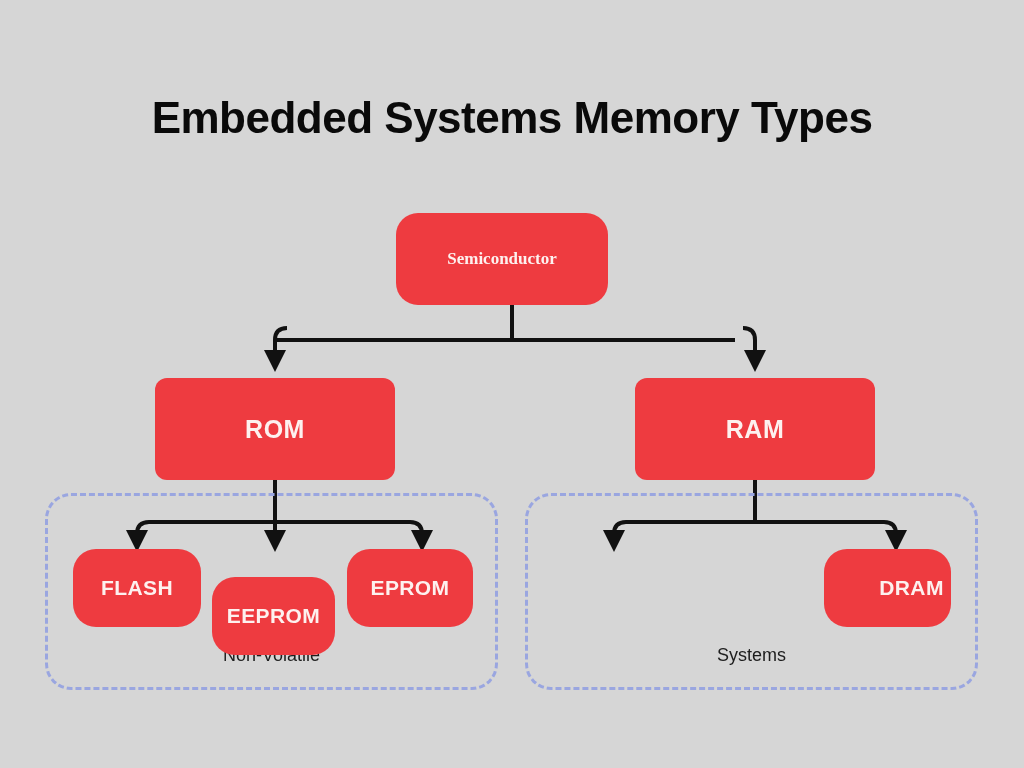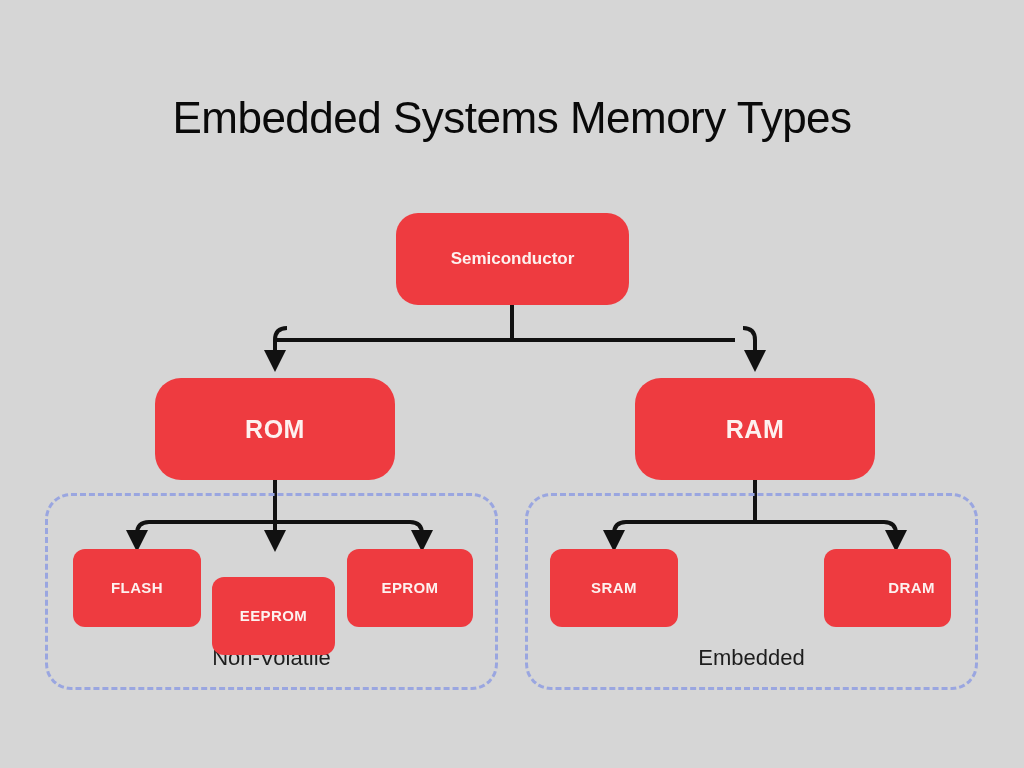--- a/index.html
+++ b/index.html
@@ -25,21 +25,21 @@
   }
 
   
   .title {
     position: absolute;
     left: 0;
     top: 92px;
     width: 1024px;
     text-align: center;
     font-size: 44px;
-    font-weight: 400;
+    font-weight: 700;
     letter-spacing: -0.5px;
     color: #0a0a0a;
     font-family: "Liberation Sans", sans-serif;
     line-height: 52px;
     white-space: nowrap;
   }
 
   
   .edges {
     position: absolute;
@@ -57,21 +57,21 @@
     border-radius: 26px;
     box-sizing: border-box;
     background: transparent;
   }
   #group-nonvolatile { left: 45px;  top: 493px; width: 453px; height: 197px; }
   #group-volatile    { left: 525px; top: 493px; width: 453px; height: 197px; }
 
   .group-label {
     position: absolute;
     text-align: center;
-    font-size: 22px;
+    font-size: 18px;
     font-weight: 400;
     color: #1d1d1d;
     font-family: "Liberation Sans", sans-serif;
     white-space: nowrap;
   }
   #label-nonvolatile { left: 45px;  top: 645px; width: 453px; }
   #label-volatile    { left: 525px; top: 645px; width: 453px; }
 
   
   .node {
@@ -83,41 +83,42 @@
     justify-content: center;
     text-align: center;
     font-family: "Liberation Sans", sans-serif;
     font-weight: 700;
     box-sizing: border-box;
     line-height: 1.22;
   }
 
   
   #node-root {
-    left: 396px; top: 213px; width: 233px; height: 92px;
+    left: 396px; top: 213px; width: 212px; height: 92px;
     border-radius: 22px;
     font-size: 17px;
     padding: 0 14px;
+    font-family: Liberation Serif, serif;
   }
 
   
   .node-l2 {
     width: 240px; height: 102px;
-    border-radius: 26px;
+    border-radius: 12px;
     font-size: 25px;
     letter-spacing: 0.5px;
   }
   #node-rom { left: 155px; top: 378px; }
   #node-ram { left: 635px; top: 378px; justify-content: center; }
 
   
   .node-leaf {
     height: 78px;
-    border-radius: 12px;
-    font-size: 15px;
+    border-radius: 23px;
+    font-size: 21px;
     letter-spacing: 0.4px;
   }
   #node-flash  { left: 73px;  top: 549px; width: 128px; }
   #node-eeprom { left: 212px; top: 549px; width: 123px; margin-top: 28px; }
   #node-eprom  { left: 347px; top: 549px; width: 126px; }
   #node-sram   { left: 550px; top: 549px; width: 128px; }
   #node-dram   { left: 824px; top: 549px; width: 127px; padding-left: 48px; }
 
   .node-line { display: block; }
 </style>
@@ -164,21 +165,21 @@
       <path d="M896,534 Q896,522 884,522"></path>
       <path d="M614,530 L614,540" marker-end="url(#arrowhead)"></path>
       <path d="M896,530 L896,540" marker-end="url(#arrowhead)"></path>
     </g>
   </svg>
 
   <div class="group-box" id="group-nonvolatile"></div>
   <div class="group-box" id="group-volatile"></div>
 
   <div class="group-label" id="label-nonvolatile">Non-Volatile</div>
-  <div class="group-label" id="label-volatile">Embedded</div>
+  <div class="group-label" id="label-volatile">Systems</div>
 
   <div class="node" id="node-root">
     <span>
       <span class="node-line">Semiconductor</span>
     </span>
   </div>
 
   <div class="node node-l2" id="node-rom">
     <span>ROM</span>
   </div>
@@ -189,20 +190,17 @@
   <div class="node node-leaf" id="node-flash">
     <span>FLASH</span>
   </div>
   <div class="node node-leaf" id="node-eeprom">
     <span>EEPROM</span>
   </div>
   <div class="node node-leaf" id="node-eprom">
     <span>EPROM</span>
   </div>
 
-  <div class="node node-leaf" id="node-sram">
-    <span>SRAM</span>
-  </div>
   <div class="node node-leaf" id="node-dram">
     <span>DRAM</span>
   </div>
 
 </div>
 
 </body></html>

